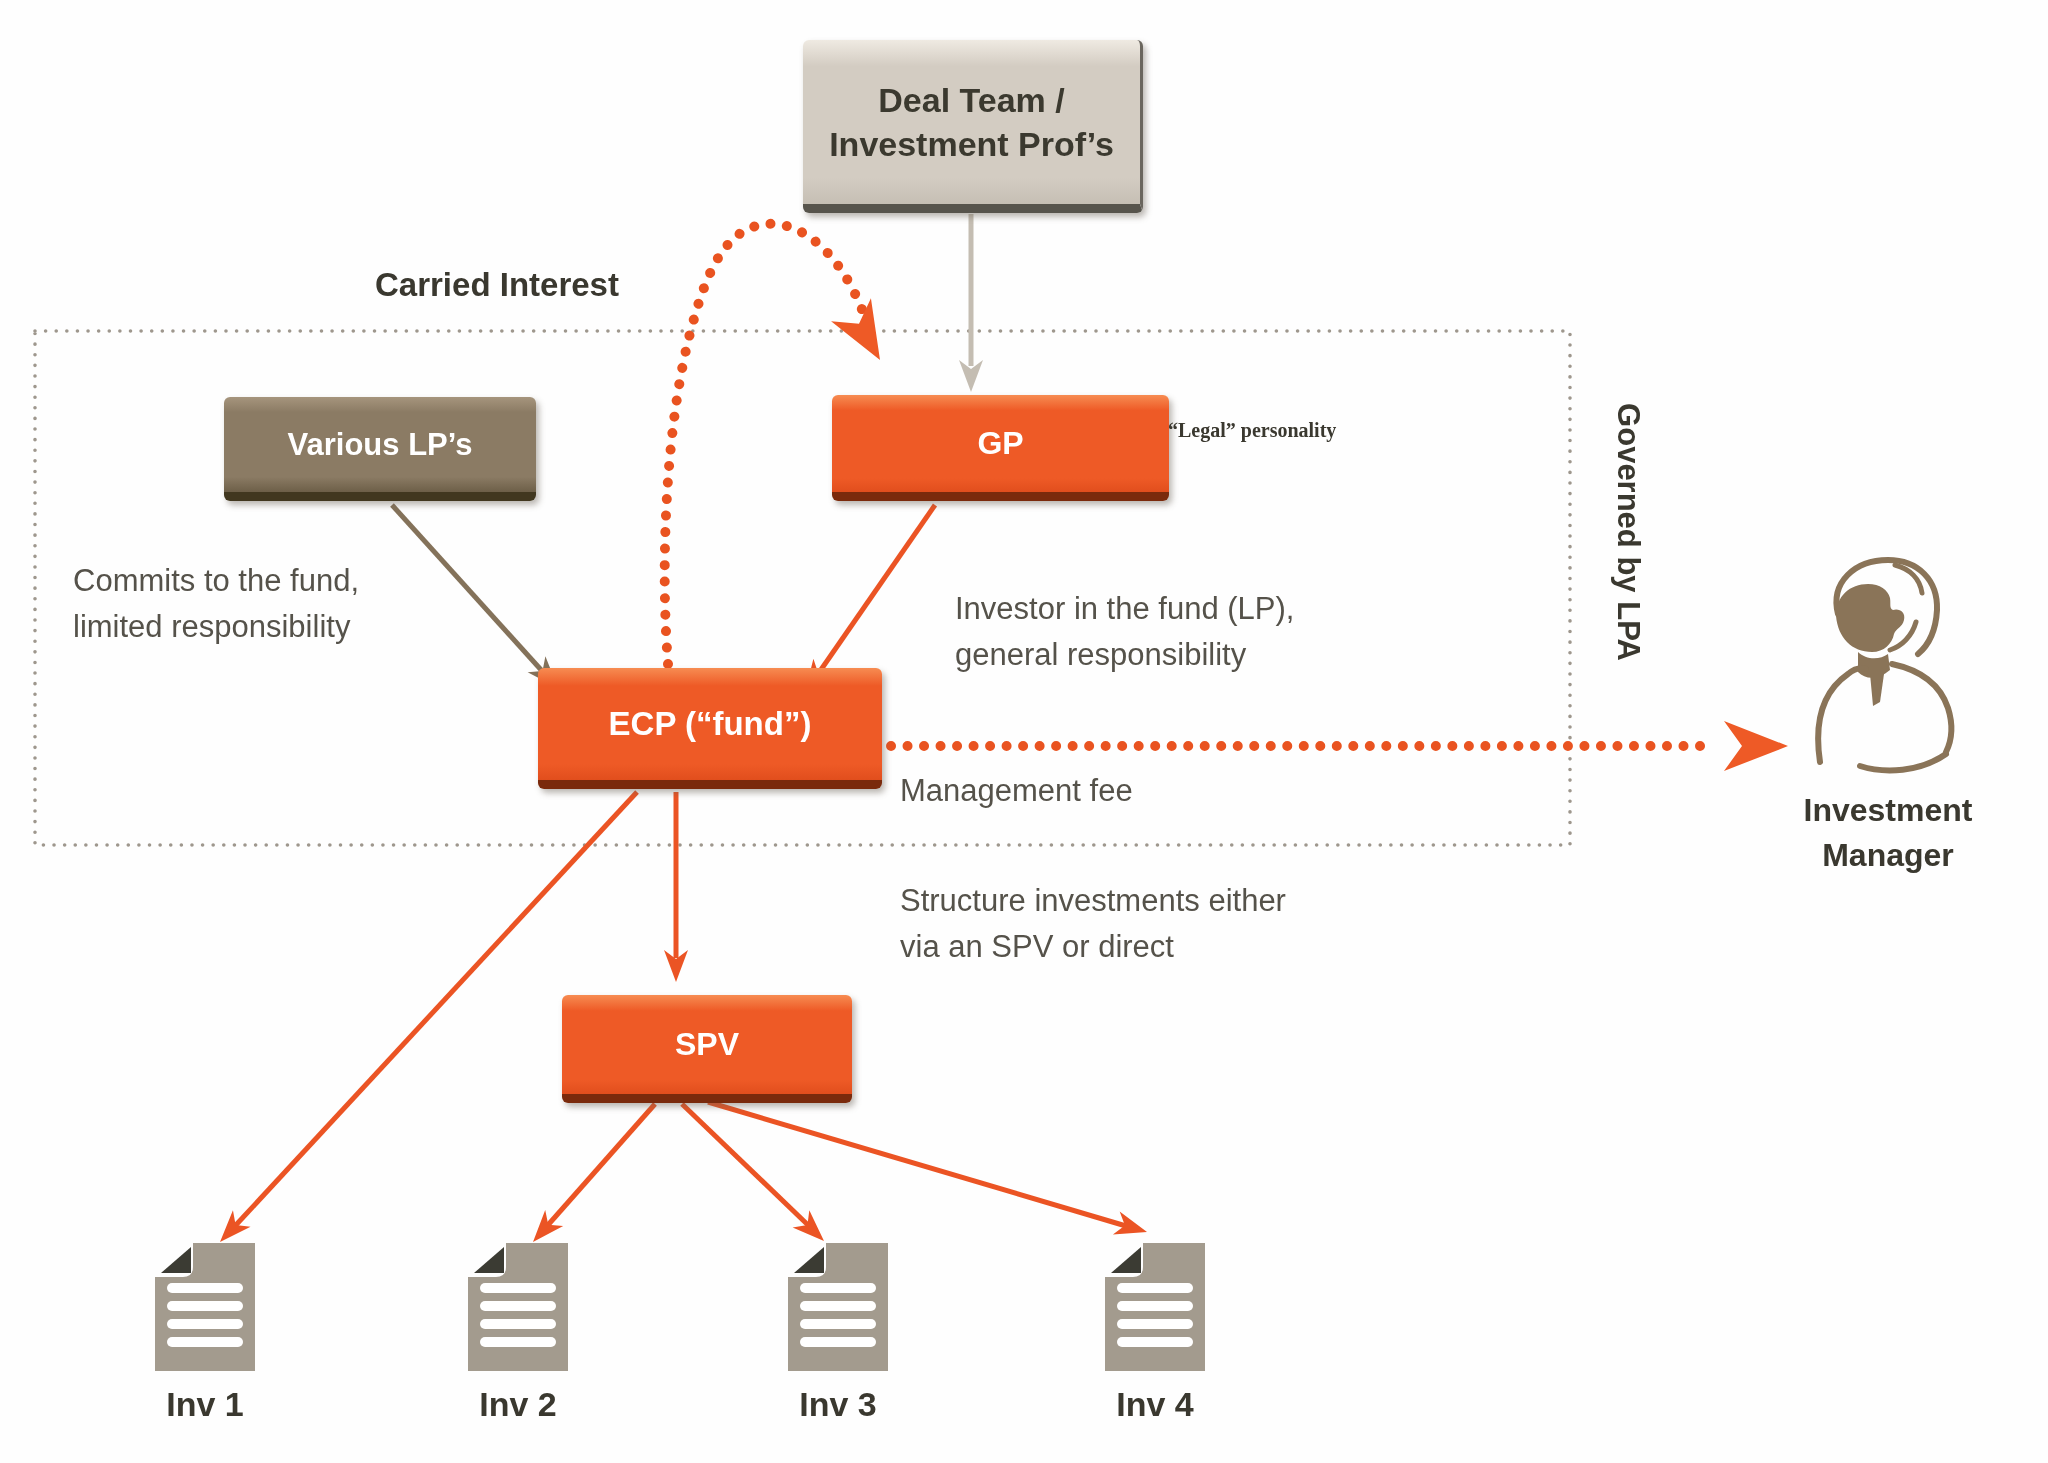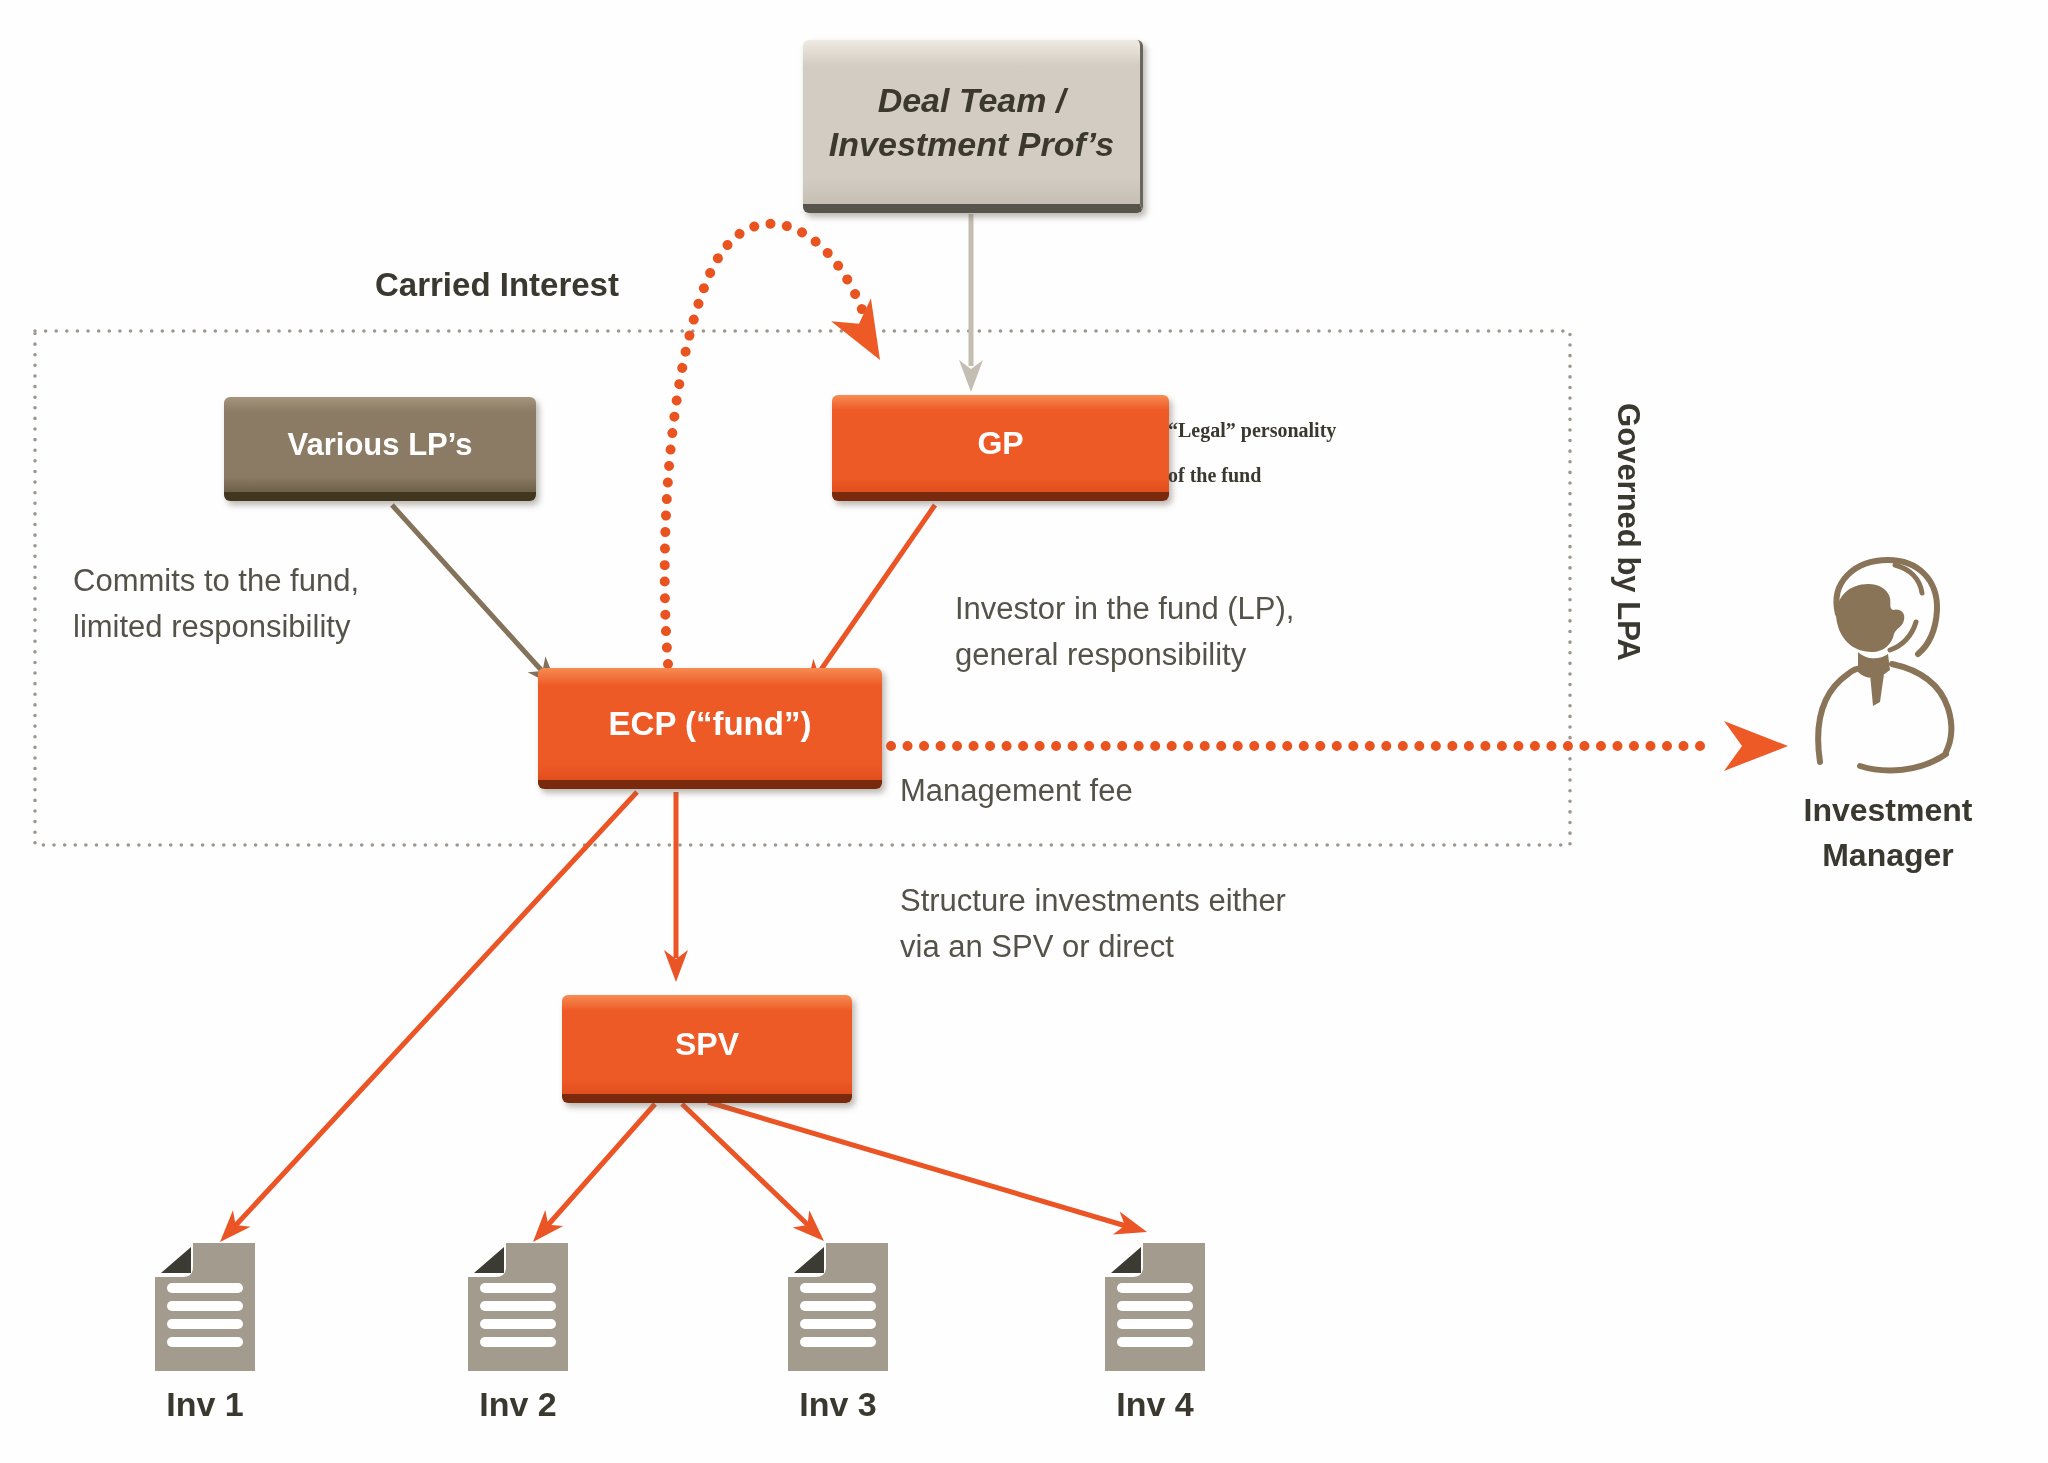--- a/index.html
+++ b/index.html
@@ -108,21 +108,21 @@
       <path d="M36,64 C36,44 50,32 68,32 C80,32 88,38 90,46 C91,52 89,56 93,58 C99,56 106,60 104,68 C102,76 96,76 94,82 C92,92 84,100 72,100 C52,100 38,86 36,64 Z" fill="#8a7458" stroke="none"></path>
       <path d="M116,70 C112,84 102,94 90,98" stroke-width="5"></path>
       <path d="M58,100 C66,108 80,108 88,102 L90,118 C78,128 66,128 58,120 Z" fill="#8a7458" stroke="none"></path>
       <path d="M70,122 L84,122 L80,150 L73,154 Z" fill="#8a7458" stroke="none"></path>
       <path d="M20,210 C14,170 22,140 48,122 C54,117 60,115 66,117" stroke-width="6"></path>
       <path d="M92,112 C120,118 140,132 148,156 C153,172 152,188 146,200" stroke-width="6"></path>
       <path d="M60,214 C85,222 120,220 146,202" stroke-width="6"></path>
     </g>
   </svg>
 
-  <div class="node beige" style="left:803px;top:40px;width:337px;height:164px;font-style:italic;">
+  <div class="node beige" style="left:803px;top:40px;width:337px;height:164px;">
     <div class="lbl" style="font-size:34px;line-height:44px;">
       <div>Deal Team /</div>
       <div>Investment Prof’s</div>
     </div>
   </div>
 
   <div class="node brown" style="left:224px;top:397px;width:312px;height:95px;">
     <div class="lbl" style="font-size:31px;">Various LP’s</div>
   </div>
 
@@ -135,21 +135,20 @@
   </div>
 
   <div class="node orange" style="left:530px;top:995px;width:290px;height:99px;">
     <div class="lbl" style="font-size:32px;">SPV</div>
   </div>
 
   <div class="ann dark" style="left:375px;top:262px;font-size:33px;">Carried Interest</div>
 
   <div class="ann dark" style="left:1168px;top:408px;font-size:20px;line-height:45px;font-family:Liberation Serif, serif;">
     <div>“Legal” personality</div>
-    <div>of the fund</div>
   </div>
 
   <div id="governed">Governed by LPA</div>
 
   <div class="ann" style="left:73px;top:558px;">
     <div>Commits to the fund,</div>
     <div>limited responsibility</div>
   </div>
 
   <div class="ann" style="left:955px;top:558px;margin-top:28px;">

